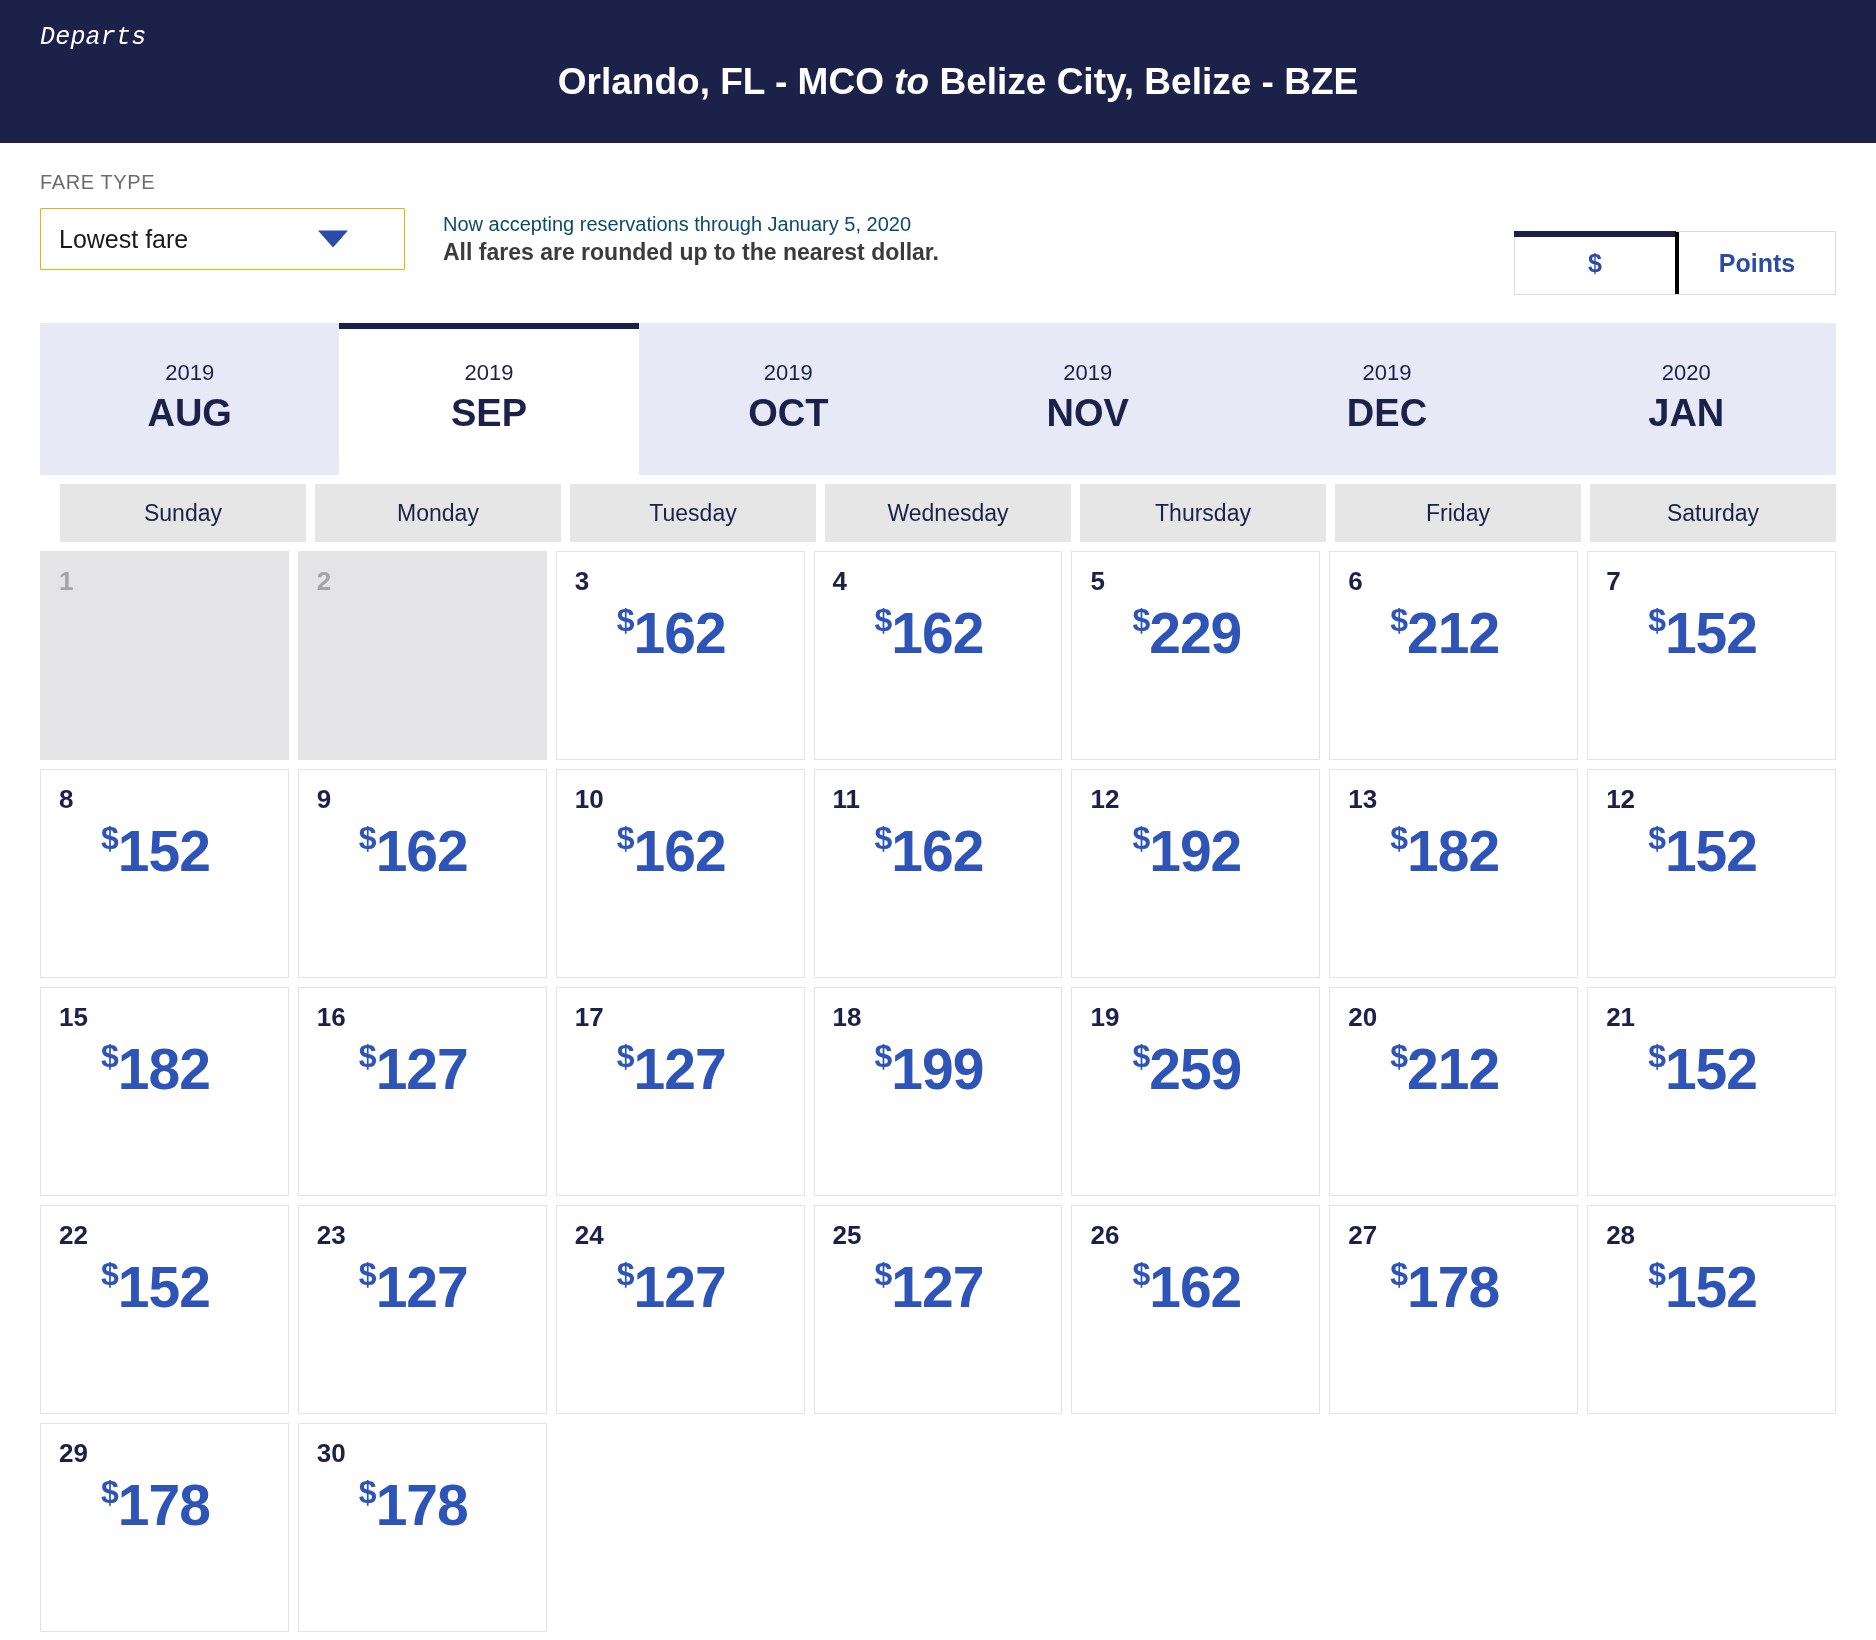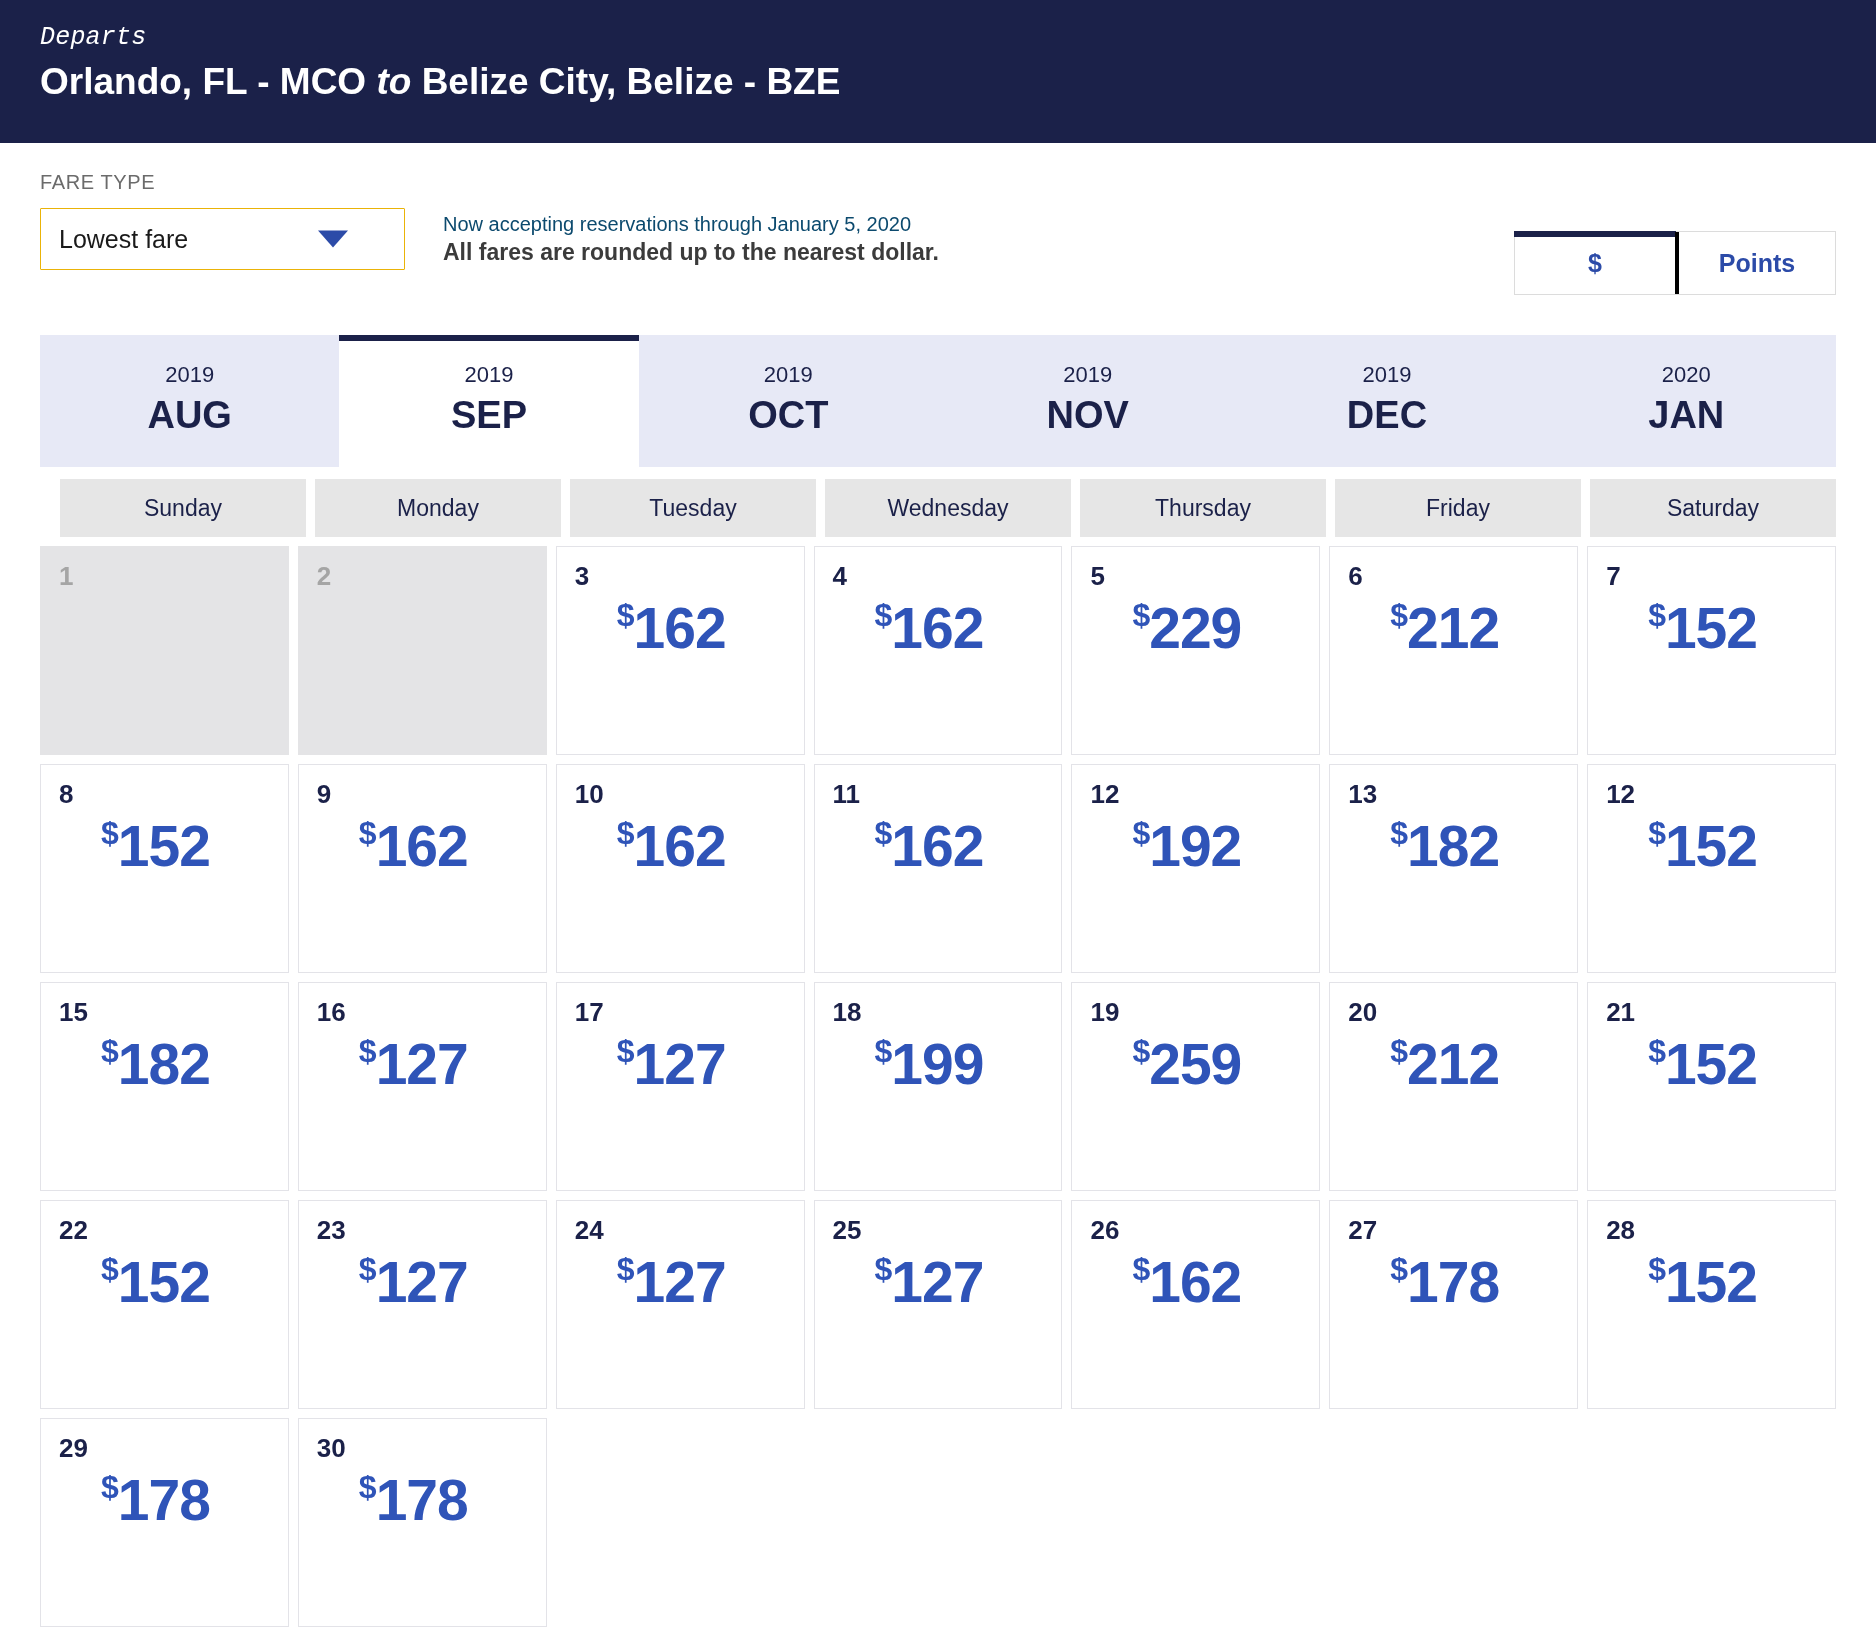--- a/index.html
+++ b/index.html
@@ -34,20 +34,21 @@
     letter-spacing: 0.2px;
     line-height: 1.25;
     font-family: Liberation Mono, monospace;
   }
   .route-header .route-line {
     font-size: 37px;
     font-weight: 700;
     margin-top: 6px;
     line-height: 1.25;
     white-space: nowrap;
+    text-align: center;
   }
   .route-header .route-line .to-word {
     font-style: italic;
     font-weight: 700;
   }
 
   
   .controls {
     position: relative;
     padding: 28px 40px 12px 40px;
@@ -139,23 +140,23 @@
     content: "";
     position: absolute;
     top: -1px; left: -1px; right: -1px;
     height: 6px;
     background: #1b2149;
   }
 
   
   .month-tabs {
     display: flex;
-    margin: 12px 40px;
+    margin: 0 40px;
     background: #e7e9f6;
-    height: 132px;
+    height: 152px;
   }
   .month-tab {
     flex: 1 1 0;
     display: flex;
     flex-direction: column;
     align-items: center;
     justify-content: center;
     cursor: pointer;
     position: relative;
     background: #e7e9f6;

